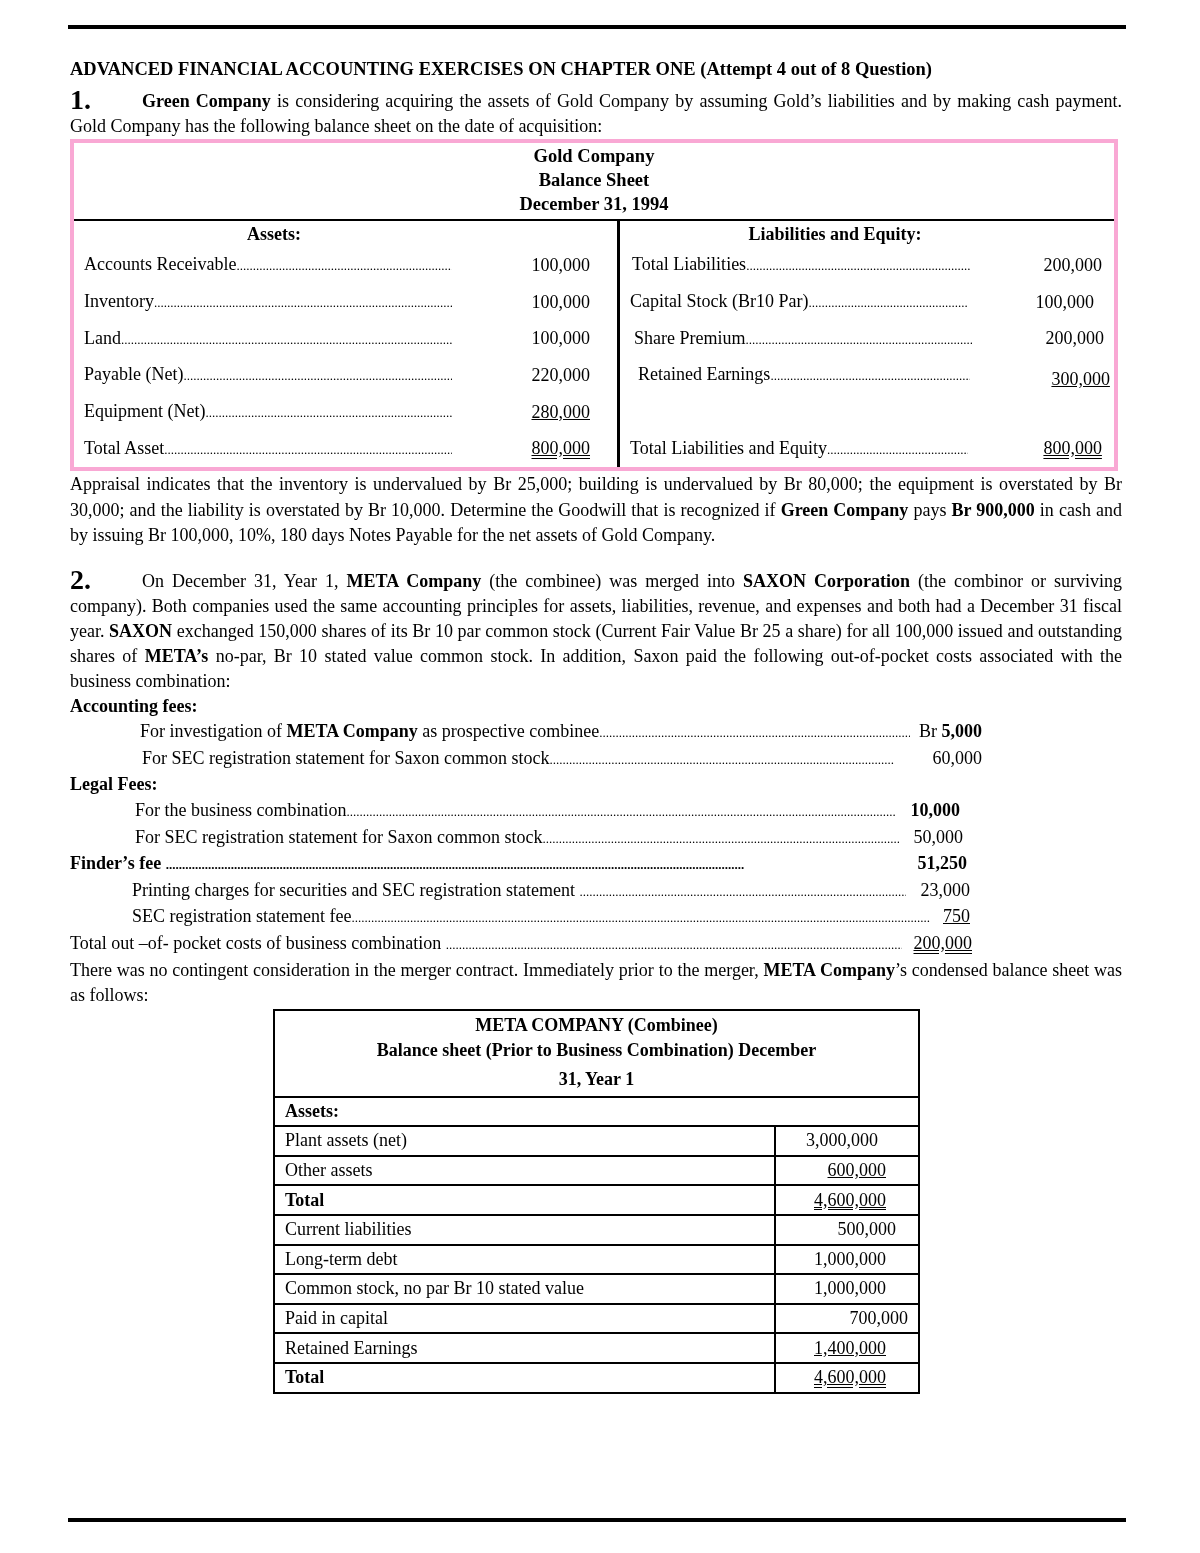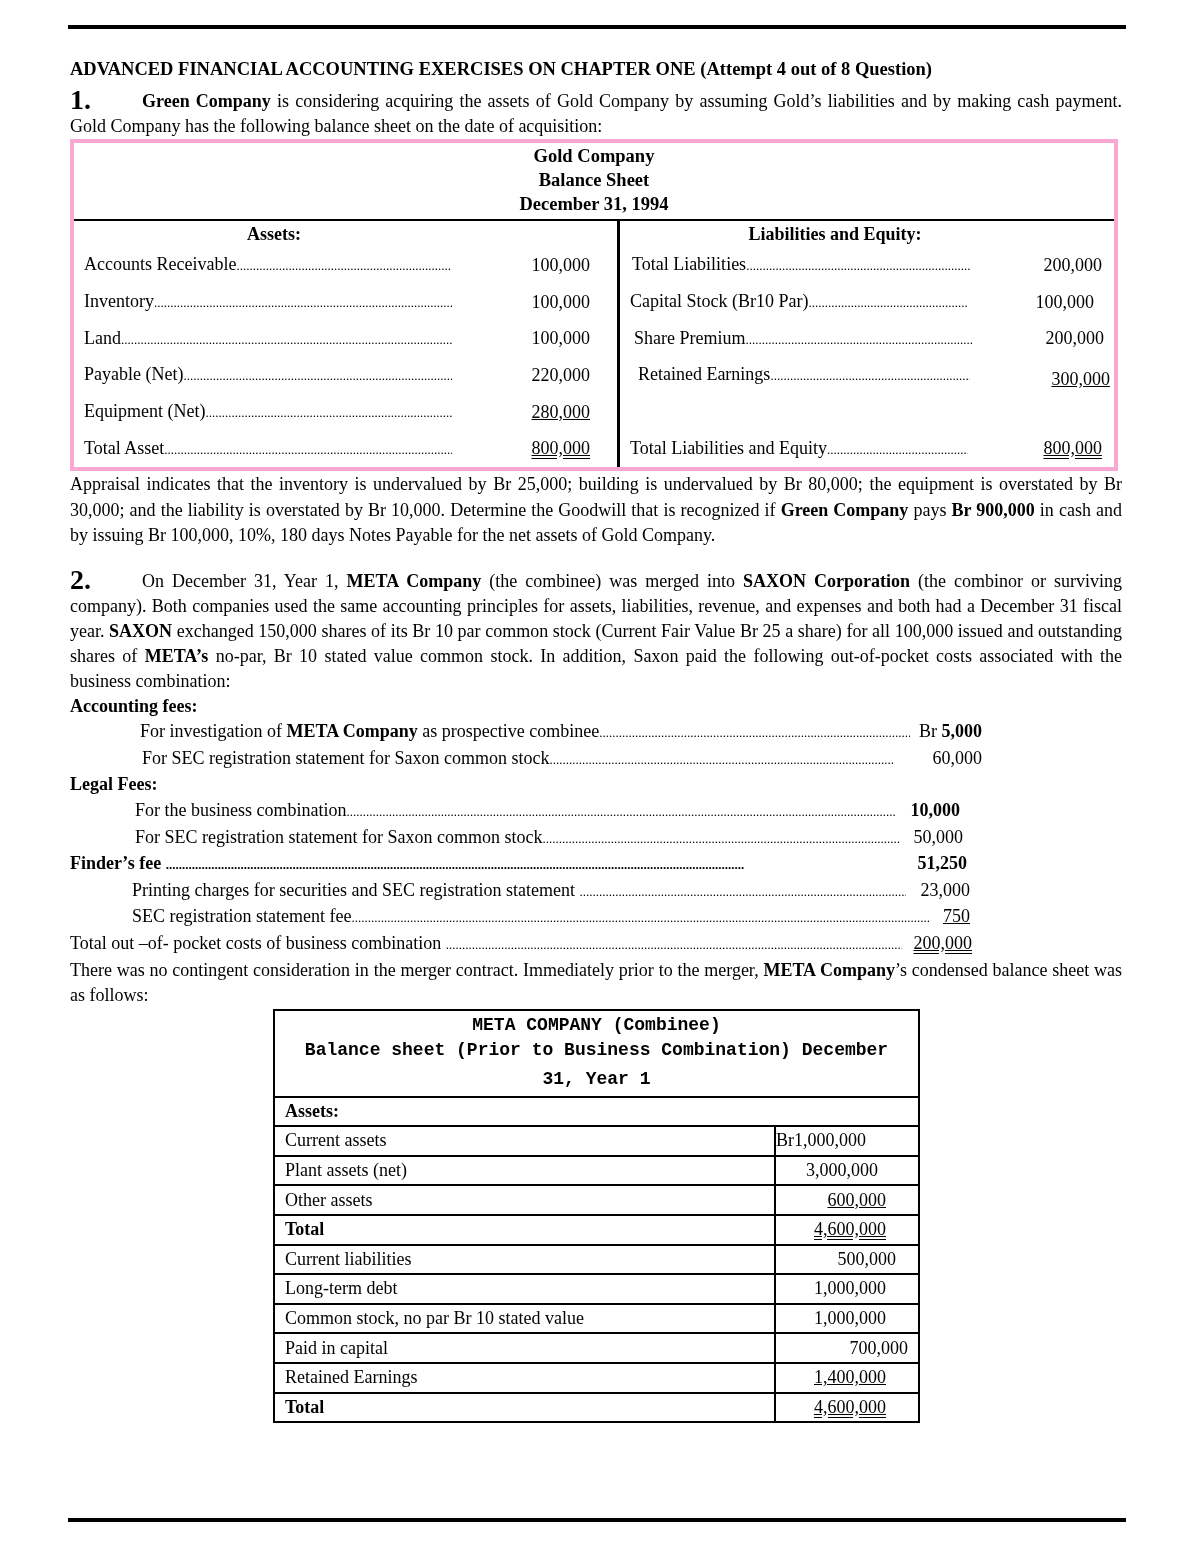--- a/index.html
+++ b/index.html
@@ -43,21 +43,21 @@
   .cost-row .lbl { overflow: hidden; white-space: nowrap; }
   .cost-row .lbl::after { content: ".................................................................................................................................................................................."; font-size: 13px; }
   .cost-row .amt { text-align: right; }
   .heading { font-weight: bold; line-height: 25.6px; }
 
   
   table.meta { border-collapse: collapse; margin-left: 203px; width: 647px; border: 2px solid #000; }
   table.meta td { border: 2px solid #000; padding: 0 10px; height: 29.6px; font-size: 18px; }
   table.meta td.amt { text-align: right; width: 144px; padding-right: 40px; }
   table.meta td.amt.first { padding-right: 24px; padding-left: 0; text-align: left; }
-  table.meta .caption { text-align: center; font-weight: bold; line-height: 25px; padding: 2px 0 4px; height: auto; font-family: Liberation Mono, monospace; }
+  table.meta .caption { text-align: center; font-weight: bold; line-height: 25px; padding: 2px 0 4px; height: auto; }
   table.meta .bold { font-weight: bold; }
 </style>
 </head>
 <body>
 
 <div class="rule top"></div>
 
 <div class="page">
 
   <div class="title">ADVANCED FINANCIAL ACCOUNTING EXERCISES ON CHAPTER ONE (Attempt 4 out of 8 Question)</div>
@@ -182,24 +182,20 @@
       <td colspan="2" class="caption">
         <div style="font-weight:normal;"><b>META COMPANY (Combinee)</b></div>
         <div>Balance sheet (Prior to Business Combination) December</div>
         <div style="margin-top:4px;">31, Year 1</div>
       </td>
     </tr>
     <tr>
           <td colspan="2" class="bold">Assets:</td>
         </tr>
     <tr>
-          <td>Current assets</td>
-          <td class="amt first" style="padding-left:0;">Br1,000,000</td>
-        </tr>
-    <tr>
           <td>Plant assets (net)</td>
           <td class="amt">3,000,000</td>
         </tr>
     <tr>
           <td>Other assets</td>
           <td class="amt" style="padding-right:32px;"><span class="ul">600,000</span></td>
         </tr>
     <tr>
           <td class="bold">Total</td>
           <td class="amt" style="padding-right:32px;"><span class="dul">4,600,000</span></td>

